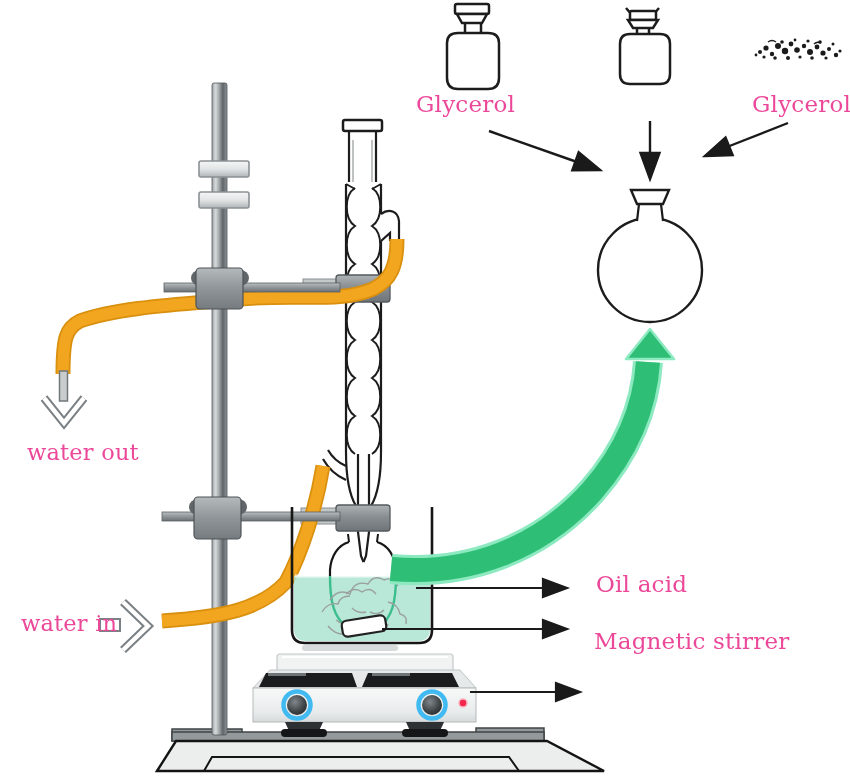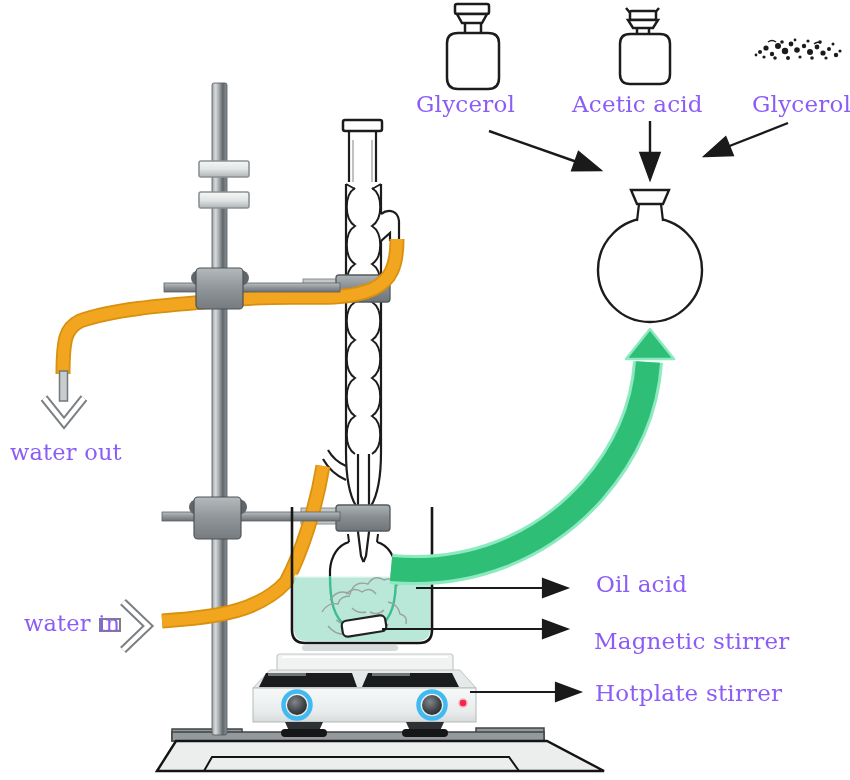--- a/index.html
+++ b/index.html
@@ -1,21 +1,21 @@
 <!DOCTYPE html>
 <html><head>
 <meta charset="utf-8">
 <style>
   html,body{margin:0;padding:0;background:#ffffff;}
   .stage{position:relative;width:850px;height:780px;background:#ffffff;overflow:hidden;
          font-family:"DejaVu Serif","Liberation Serif",serif;}
   .stage svg{position:absolute;left:0;top:0;}
-  .lbl{position:absolute;color:#8b5cf6;white-space:nowrap;font-size:23px;line-height:1.1;
+  .lbl{position:absolute;color:#ec4899;white-space:nowrap;font-size:23px;line-height:1.1;
        letter-spacing:0.2px;}
-  .lbl.small{font-size:22.5px;}
+  .lbl.small{font-size:22.5px;margin-left:17px;}
 </style>
 </head>
 <body>
 
 <div class="stage">
 
 <svg width="850" height="780" viewBox="0 0 850 780">
   <defs>
     <linearGradient id="poleGrad" x1="0" y1="0" x2="1" y2="0">
       <stop offset="0" stop-color="#9fa5a8"></stop>
@@ -282,23 +282,21 @@
     <path d="M44,398 L64,423 L84,398" stroke="#ffffff" stroke-width="4.5"></path>
   </g>
   <g>
     <rect x="100" y="619" width="20" height="12" fill="#ffffff" stroke="#7a8084" stroke-width="2"></rect>
     <path d="M123,602 L148,626 L123,650" fill="none" stroke="#7a8084" stroke-width="8.5" stroke-linejoin="miter"></path>
     <path d="M123,602 L148,626 L123,650" fill="none" stroke="#ffffff" stroke-width="4.5"></path>
   </g>
 </svg>
 
 <div class="lbl" style="left:416px;top:92px;">Glycerol</div>
-<div class="lbl" style="left:572px;top:92px;">Acetic acid</div>
 <div class="lbl" style="left:752px;top:92px;">Glycerol</div>
 
 <div class="lbl small" style="left:10px;top:440px;">water out</div>
-<div class="lbl small" style="left:24px;top:611px;">water in</div>
+<div class="lbl small" style="left:4px;top:611px;">water in</div>
 
 <div class="lbl" style="left:596px;top:572px;">Oil acid</div>
 <div class="lbl" style="left:594px;top:629px;">Magnetic stirrer</div>
-<div class="lbl" style="left:595px;top:681px;">Hotplate stirrer</div>
 
 </div>
 
 </body></html>

